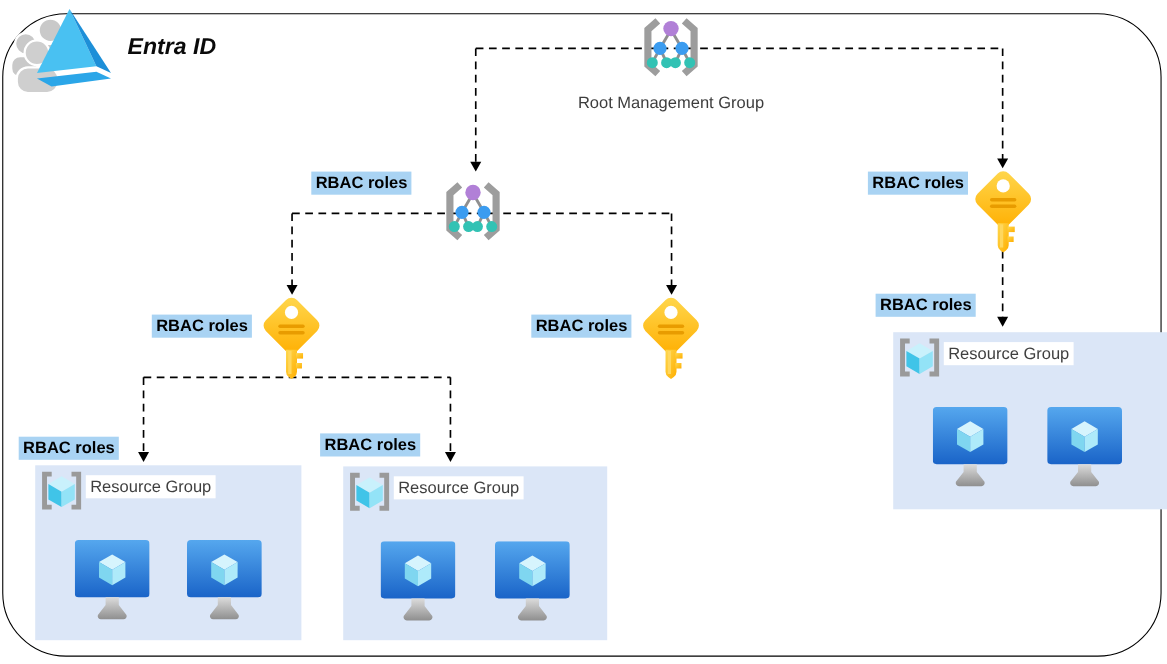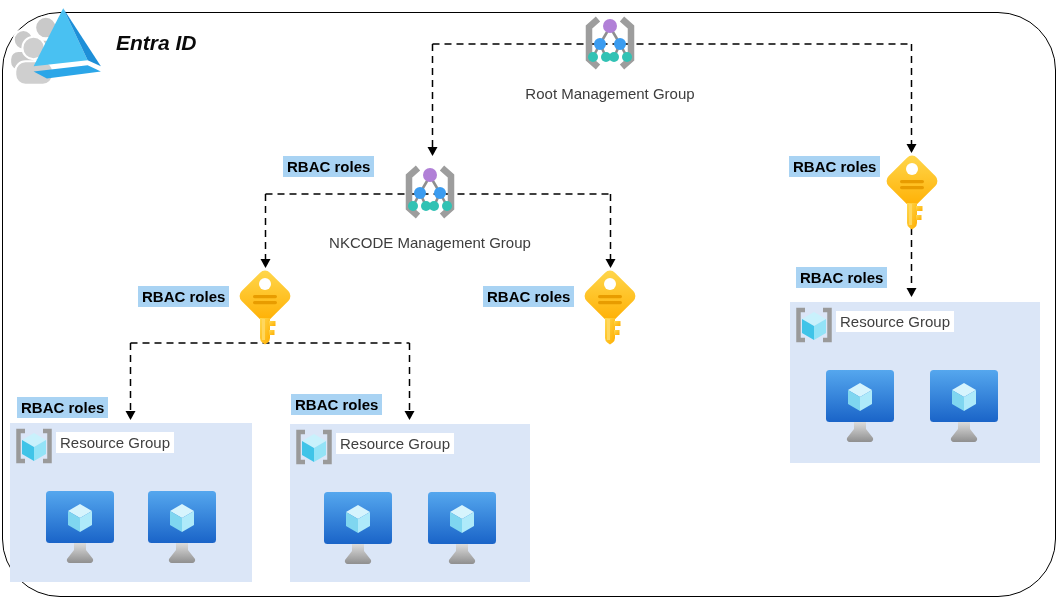--- a/index.html
+++ b/index.html
@@ -2,21 +2,21 @@
 <html><head>
 <meta charset="utf-8">
 <style>
   html,body{margin:0;padding:0;background:#fff;}
   .canvas{position:relative;width:1061px;height:604px;background:#ffffff;
           font-family:"Liberation Sans",sans-serif;overflow:hidden;}
   .border-rect{position:absolute;left:2px;top:12px;width:1052px;height:583px;
                border:1.6px solid #000;border-radius:58px;z-index:0;background:#fff;}
   .connectors{position:absolute;left:0;top:0;z-index:1;}
   .icon{position:absolute;z-index:3;}
-  .rg-box{position:absolute;background:#dbe6f7;z-index:2;}
+  .rg-box{position:absolute;background:#dbe6f7;z-index:2;margin-left:22px;}
   .rbac{position:absolute;z-index:4;background:#a9d3f3;color:#000000;font-weight:bold;
         font-size:15px;line-height:19px;padding:1px 4px;white-space:nowrap;}
   .mg-label{position:absolute;z-index:3;font-size:15px;color:#3d3d3d;text-align:center;white-space:nowrap;}
   .rg-label{position:absolute;z-index:3;font-size:15px;color:#3f3f3f;background:#fff;
             padding:2px 4px;white-space:nowrap;}
   .title{position:absolute;z-index:3;font-size:21px;font-weight:bold;color:#0a0a0a;font-style:italic;}
   .defs-holder{position:absolute;width:0;height:0;overflow:hidden;}
 </style>
 </head>
 <body>
@@ -133,21 +133,20 @@
   <div class="title" style="left:116px;top:31px;">Entra ID</div>
 
   <svg class="icon" style="left:581px;top:14px;width:58px;height:58px;">
       <use href="#sym-mg"></use>
     </svg>
   <div class="mg-label" style="left:490px;top:85px;width:240px;">Root Management Group</div>
 
   <svg class="icon" style="left:401px;top:163px;width:58px;height:58px;">
       <use href="#sym-mg"></use>
     </svg>
-  <div class="mg-label" style="left:300px;top:234px;width:260px;">NKCODE Management Group</div>
 
   <div class="rbac" style="left:283px;top:156px;">RBAC roles</div>
   <div class="rbac" style="left:789px;top:156px;">RBAC roles</div>
   <div class="rbac" style="left:138px;top:286px;">RBAC roles</div>
   <div class="rbac" style="left:483px;top:286px;">RBAC roles</div>
   <div class="rbac" style="left:796px;top:267px;">RBAC roles</div>
   <div class="rbac" style="left:17px;top:397px;">RBAC roles</div>
   <div class="rbac" style="left:291px;top:394px;">RBAC roles</div>
 
   <svg class="icon" style="left:236px;top:268px;width:58px;height:78px;">

